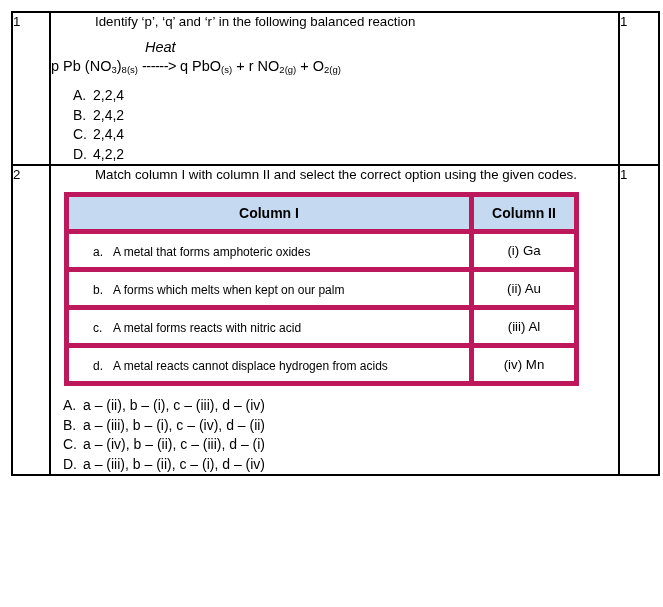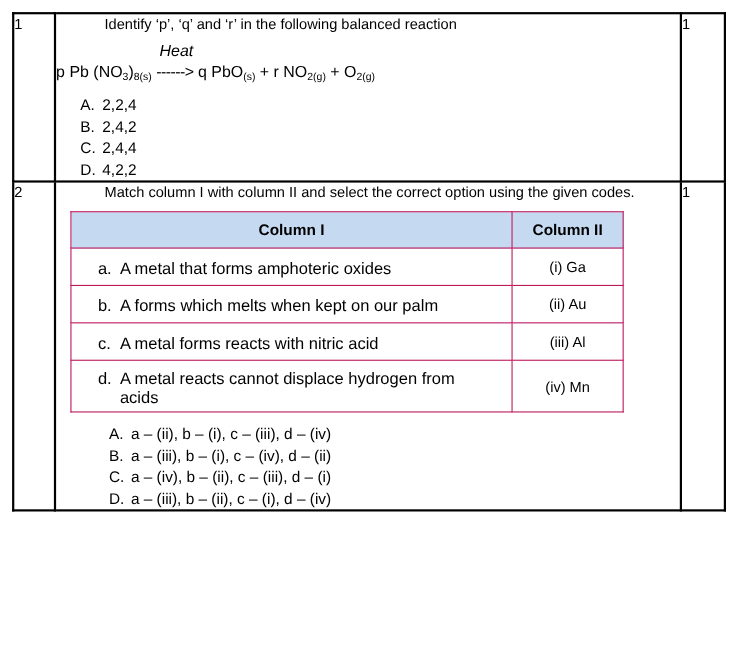--- a/index.html
+++ b/index.html
@@ -114,48 +114,48 @@
     font-size: 14px;
     line-height: 19.5px;
     padding-left: 22px;
     white-space: nowrap;
   }
   .options li .olab {
     display: inline-block;
     width: 20px;
   }
 
-  .options.match li { line-height: 19.5px; padding-left: 12px; margin-left: 36px; }
+  .options.match li { line-height: 19.5px; padding-left: 12px; }
 
   
   .match-wrap {
     margin: 9px 0 0 13px;
   }
   table.match {
     border-collapse: collapse;
     table-layout: fixed;
     width: 500px;
   }
   table.match td, table.match th {
-    border: 1px solid #be185d;
+    border: 5px solid #be185d;
     padding: 0;
   }
   table.match th {
     background: #c5d9f1;
     font-weight: bold;
     font-size: 14px;
     text-align: center;
     height: 32px;
     vertical-align: middle;
   }
   .mc-left  { width: 400px; }
   .mc-right { width: 100px; }
 
   table.match td.cell-left {
-    font-size: 15px;
+    font-size: 12px;
     line-height: 17px;
     padding: 8px 6px 4px 24px;
     vertical-align: middle;
     height: 20px;
     margin-top: 24px;
   }
   table.match td.cell-left .ilab {
     display: inline-block;
     width: 20px;
   }

